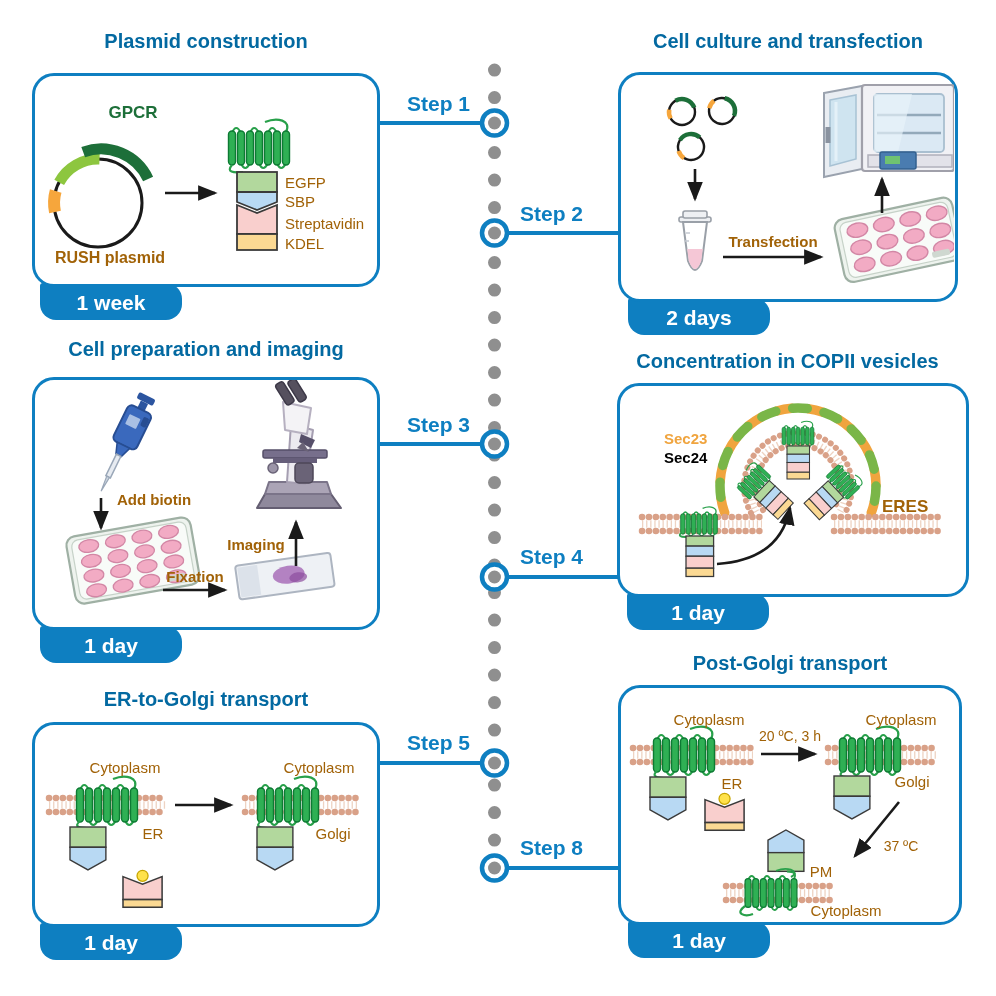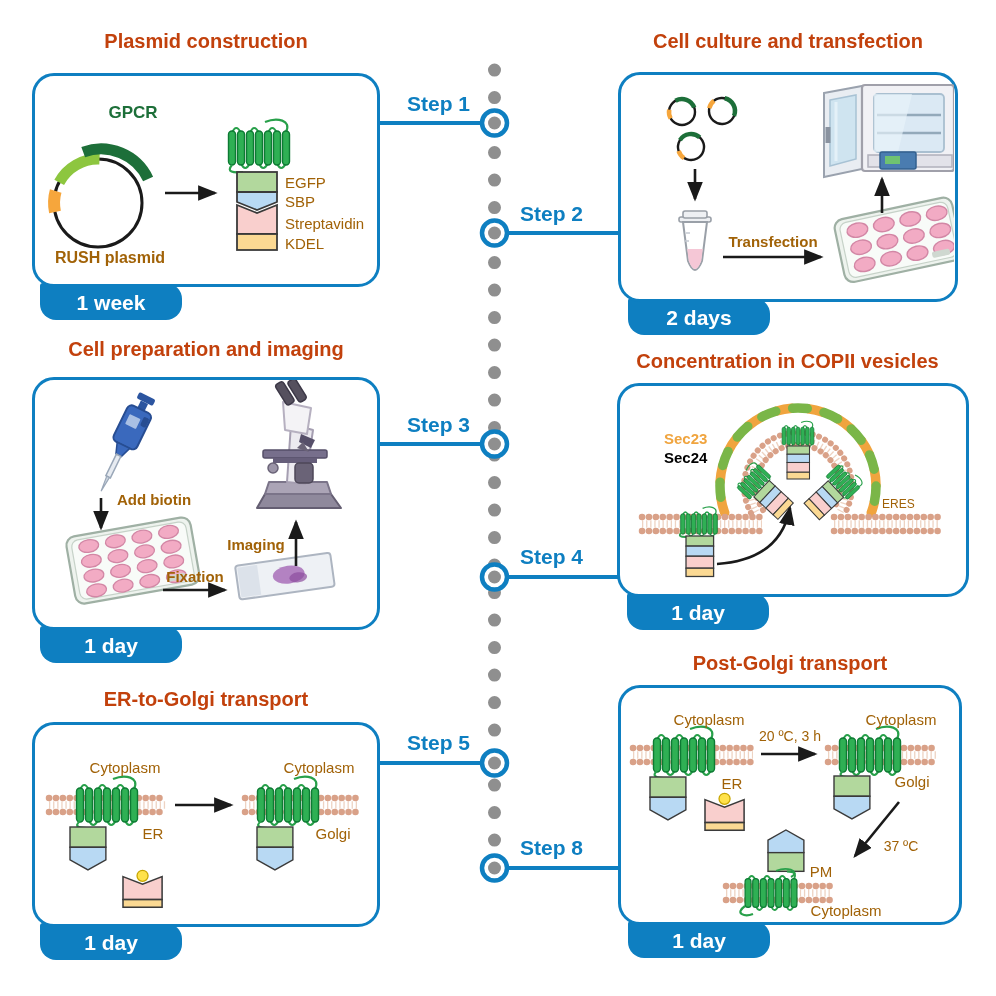--- a/index.html
+++ b/index.html
@@ -2,37 +2,37 @@
 <html><head>
 <meta charset="utf-8">
 <style>
   :root{ --ac:#0e7fc1; }
   html,body{margin:0;padding:0;}
   body{width:996px;height:996px;position:relative;background:#fff;
        font-family:"Liberation Sans",sans-serif;overflow:hidden;}
   .panel{position:absolute;background:#fff;border:3.5px solid var(--ac);
          border-radius:22px;box-sizing:border-box;z-index:2;}
   .scene{position:absolute;left:0;top:0;z-index:1;}
-  .title{position:absolute;font-weight:bold;font-size:20px;color:#c2410c;
+  .title{position:absolute;font-weight:bold;font-size:20px;color:#0369a1;
          text-align:center;z-index:3;white-space:nowrap;}
   .badge{position:absolute;width:142px;height:37px;background:var(--ac);
          border-radius:3px 16px 16px 16px;color:#fff;font-weight:bold;
          font-size:21px;display:flex;align-items:center;justify-content:center;
          padding-top:3px;box-sizing:border-box;z-index:1;}
   .step{position:absolute;color:var(--ac);font-weight:bold;font-size:21px;
         z-index:3;white-space:nowrap;}
   .step.r{text-align:right;width:118px;}
   .tl{position:absolute;left:0;top:0;z-index:1;}
   .lbl{position:absolute;font-size:15px;color:#a16207;white-space:nowrap;z-index:3;}
   .lbl.c{transform:translateX(-50%);}
   .lbl.b{font-weight:bold;}
   .lbl.sm{font-size:14px;}
   .gpcr-lbl{font-weight:bold;font-size:17px;color:#1d6f39;}
   .rush-lbl{font-weight:bold;font-size:16px;}
-  .eres-lbl{font-weight:normal;font-size:12px;}
+  .eres-lbl{font-weight:bold;font-size:17px;}
   .sec23{font-weight:bold;color:#f0a43e;}
   .sec24{font-weight:bold;color:#000000;}
   .ar{stroke:#1a1a1a;stroke-width:2.6;fill:none;}
 </style>
 </head>
 <body>
 
 <svg width="0" height="0" style="position:absolute" aria-hidden="true">
   <defs>
     <marker id="ah" markerWidth="8" markerHeight="7" refX="6.5" refY="3" orient="auto">

